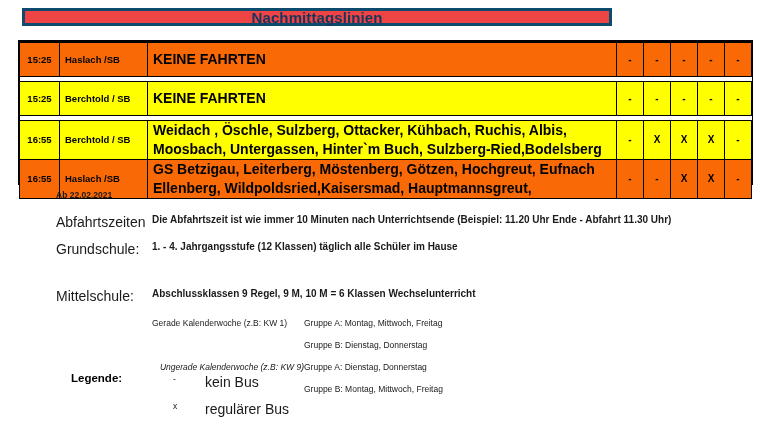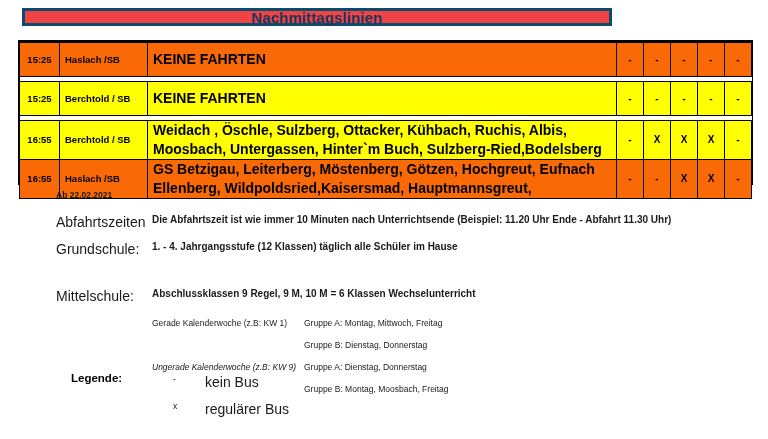--- a/index.html
+++ b/index.html
@@ -139,21 +139,21 @@
   .sched-line {
     display: flex;
     margin-bottom: 11px;
     line-height: 1.3;
   }
   .sched-indent { flex: 0 0 96px; }
   .sched-week {
     flex: 0 0 152px;
     font-size: 8.5px;
   }
-  .sched-week.italic { font-style: italic; }
+  .sched-week.italic { font-style: italic; text-align: right; }
   .sched-group { font-size: 8.5px; }
   .sched-group.pushed { margin-left: 152px; }
 
   
   #legend-block {
     position: absolute;
     left: 71px;
     top: 372px;
     display: flex;
   }
@@ -270,21 +270,21 @@
   </div>
 
   <div class="sched-line">
     <div class="sched-indent"></div>
     <div class="sched-week italic">Ungerade Kalenderwoche (z.B: KW 9)</div>
     <div class="sched-group">Gruppe A: Dienstag, Donnerstag</div>
   </div>
 
   <div class="sched-line">
     <div class="sched-indent"></div>
-    <div class="sched-group pushed">Gruppe B: Montag, Moosbach, Freitag</div>
+    <div class="sched-group pushed">Gruppe B: Montag, Mittwoch, Freitag</div>
   </div>
 </div>
 
 <div id="legend-block">
   <div id="legend-title">Legende:</div>
   <div class="legend-rows">
     <div class="legend-row">
       <div class="legend-sym">-</div>
       <div class="legend-desc">kein Bus</div>
     </div>

